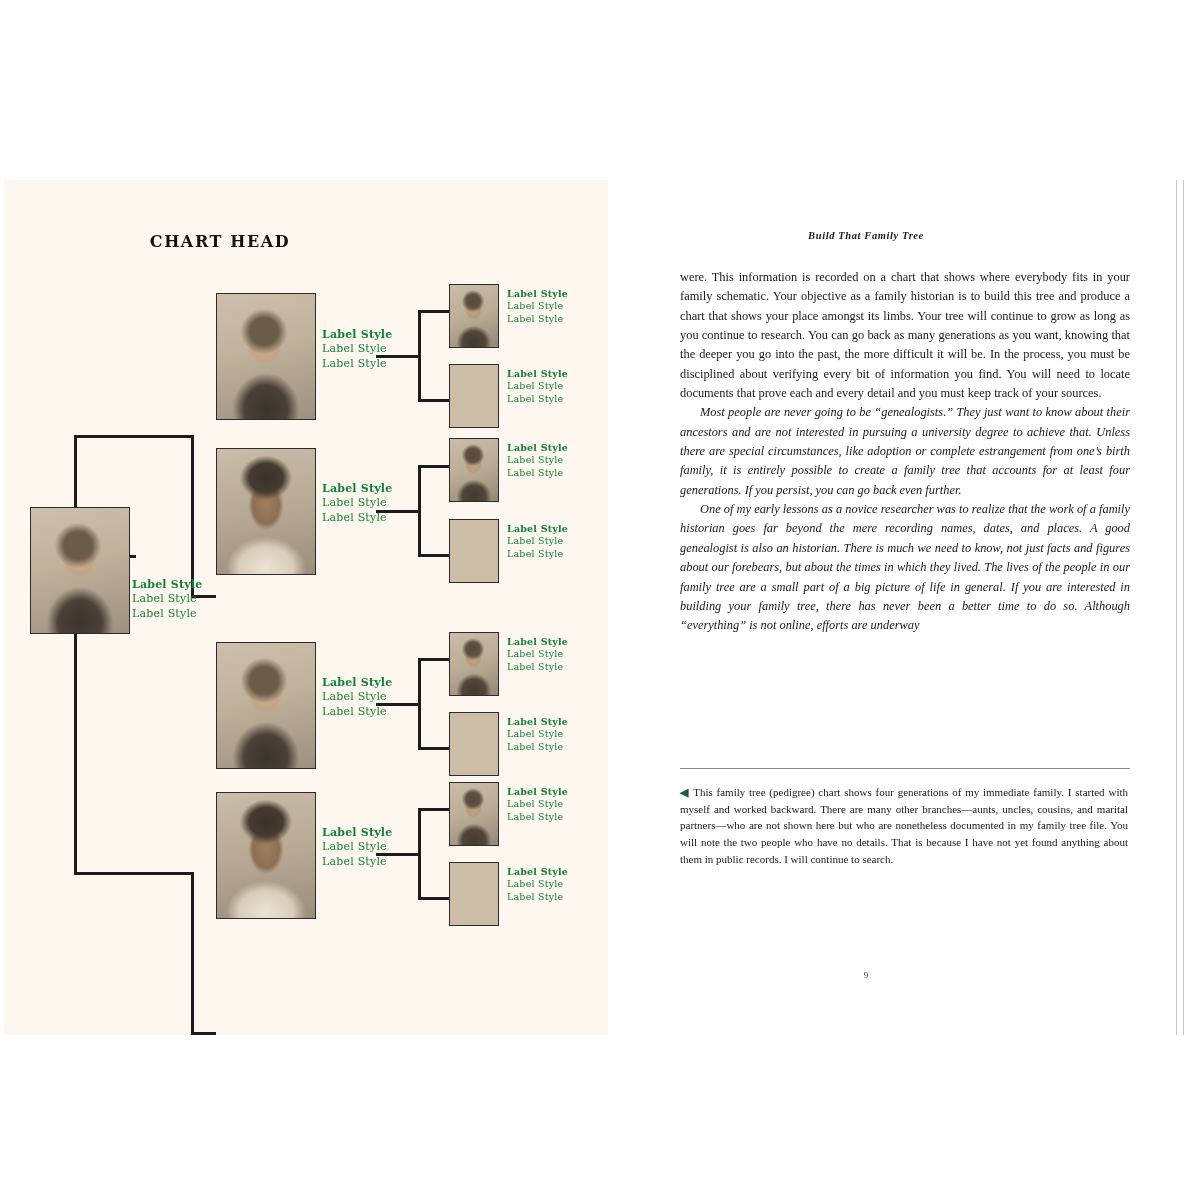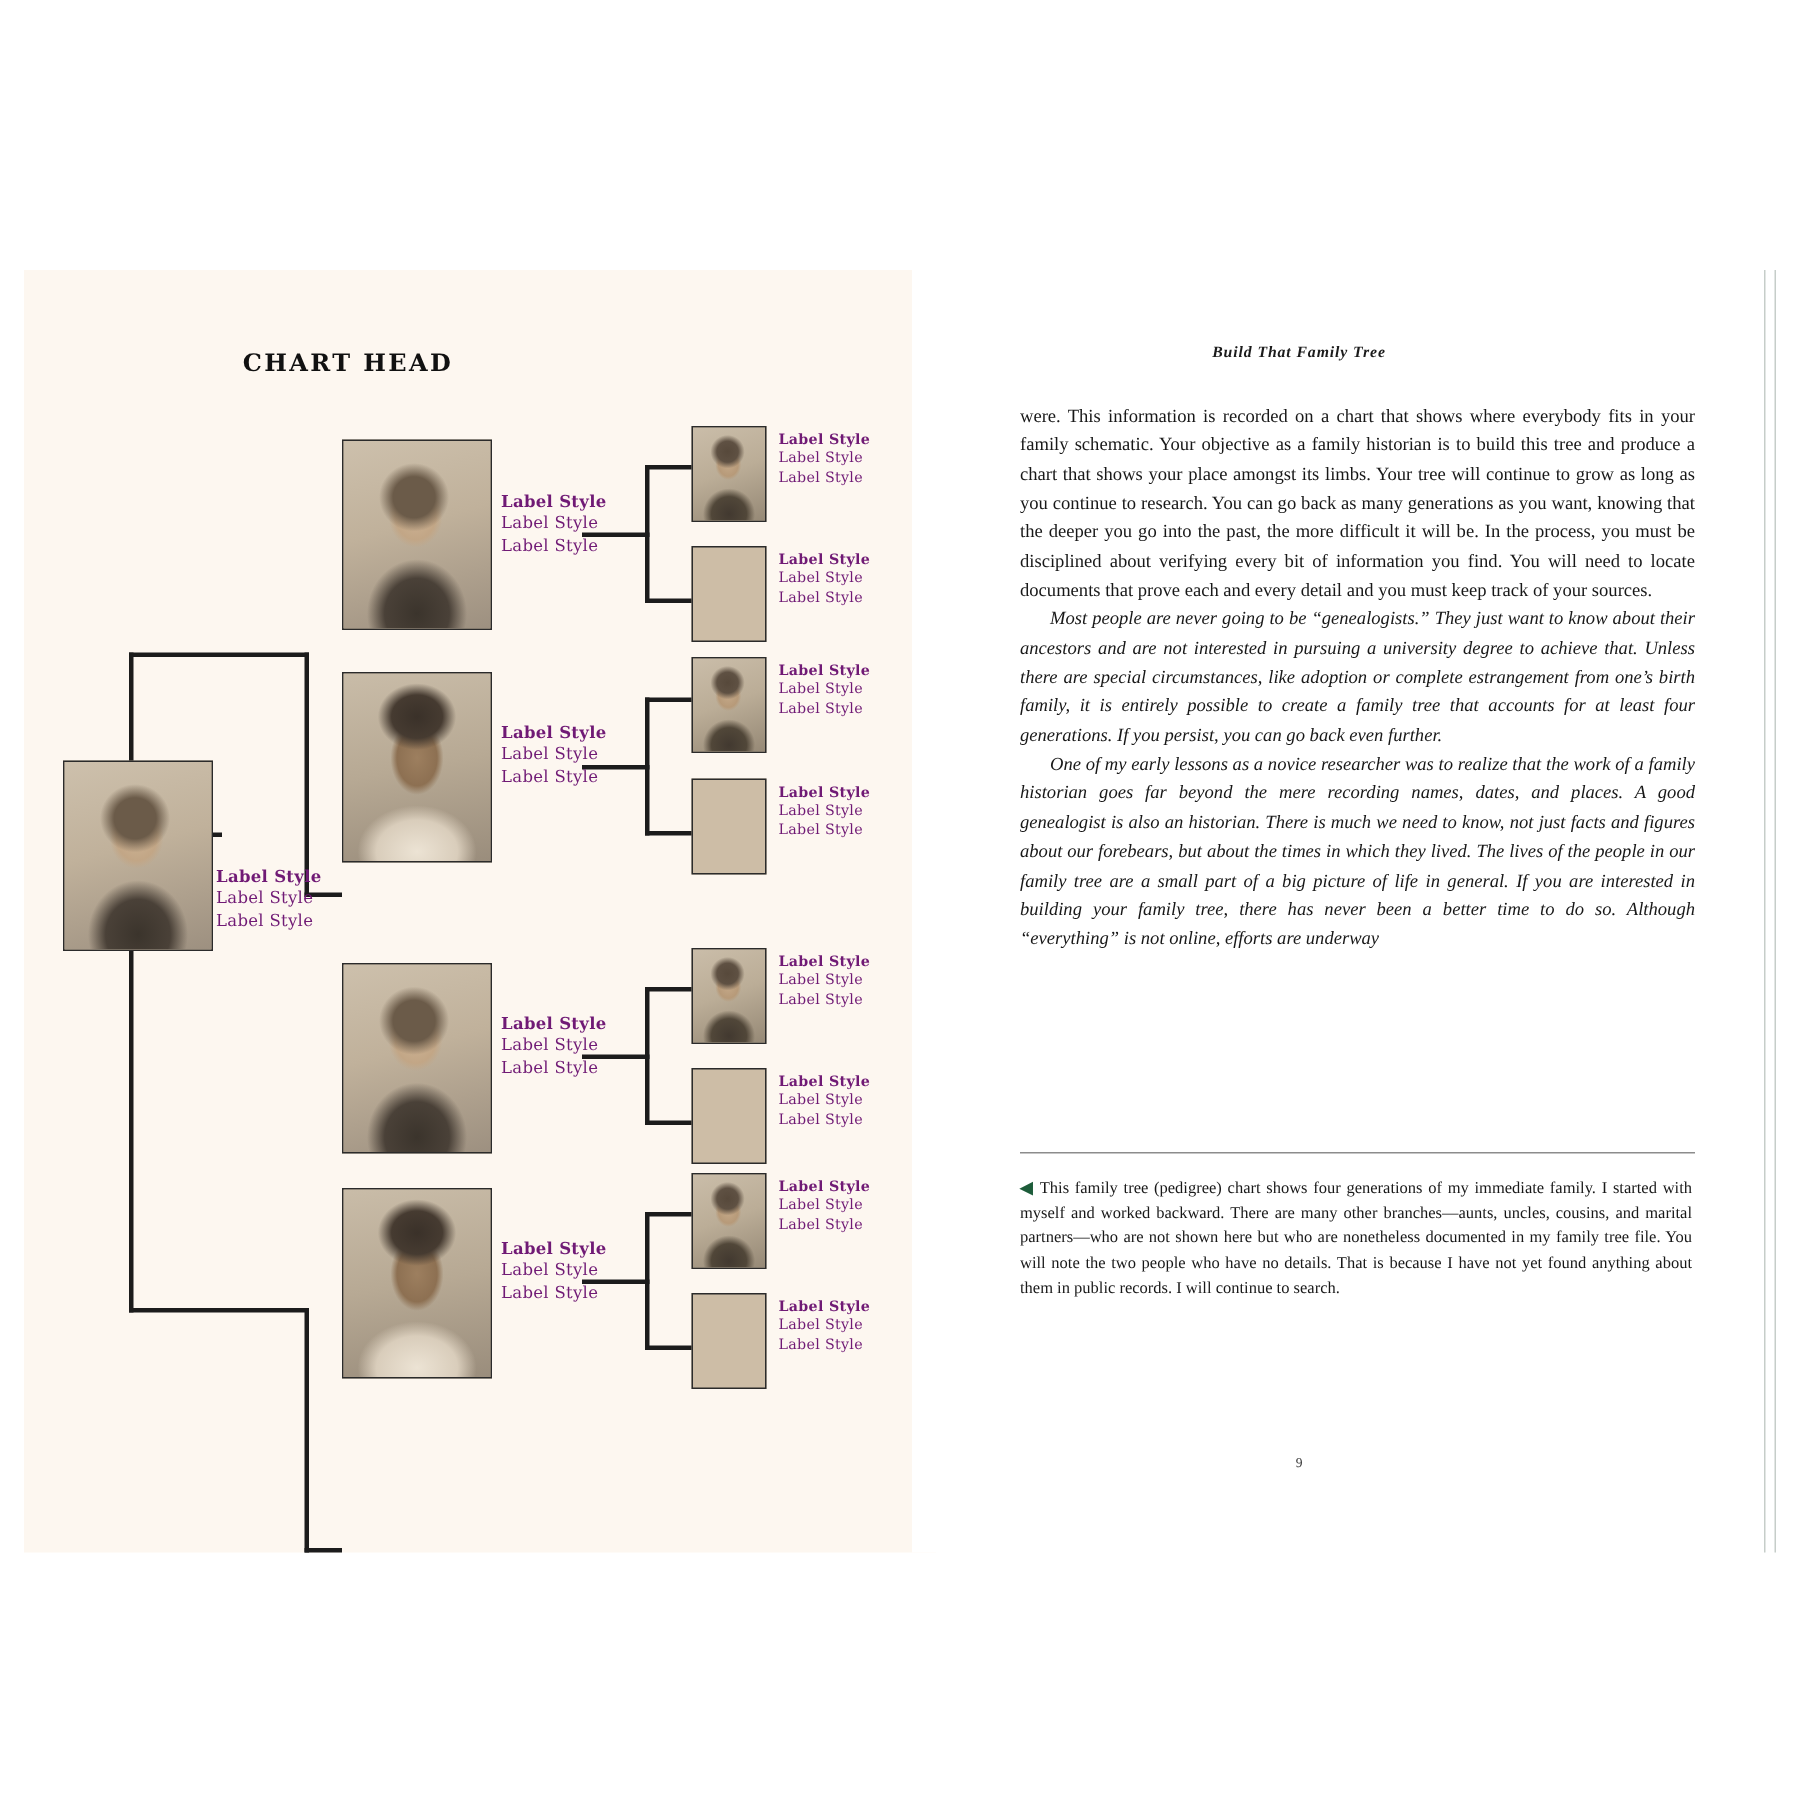--- a/index.html
+++ b/index.html
@@ -1,21 +1,21 @@
 <!DOCTYPE html>
 <html><head>
 <meta charset="utf-8">
 <style>
   html,body{margin:0;padding:0;background:#ffffff;}
   body{width:1200px;height:1200px;position:relative;overflow:hidden;
        font-family:"Liberation Serif",serif;}
 
   
   #left-page{
-    position:absolute;left:16px;top:180px;width:608px;height:855px;
+    position:absolute;left:4px;top:180px;width:608px;height:855px;
     background:#fdf7f0;
   }
   #chart-head{
     position:absolute;left:0;top:52px;width:432px;text-align:center;
     font-family:"DejaVu Serif",serif;font-weight:bold;font-size:16px;
     letter-spacing:1.6px;color:#111;
   }
 
   
   .photo{position:absolute;border:1.4px solid #2b2b2b;background:#cdbda6;
@@ -42,21 +42,21 @@
       radial-gradient(ellipse 22% 23% at 50% 46%, #a78košo 0%, #8f7253 62%, rgba(143,114,83,0) 82%),
       radial-gradient(ellipse 45% 26% at 50% 96%, #efe7da 0%, #dcd1c0 60%, rgba(220,209,192,0) 88%),
       linear-gradient(175deg,#c7bba7 0%,#b5a793 50%,#978a79 100%);}
 
   
   .ln{position:absolute;background:#1c1c1c;}
   .ln.h{height:3px;}
   .ln.v{width:3px;}
 
   
-  .lbl{position:absolute;font-family:"DejaVu Serif",serif;color:#701a75;
+  .lbl{position:absolute;font-family:"DejaVu Serif",serif;color:#15803d;
        line-height:1.30;}
   .lbl .l1{font-weight:bold;font-size:11px;letter-spacing:.2px;}
   .lbl .l2,.lbl .l3{font-size:11px;letter-spacing:.2px;}
   .lbl.small .l1{font-size:9.5px;font-weight:bold;}
   .lbl.small .l2,.lbl.small .l3{font-size:9.5px;}
 
   
   #right-page{
     position:absolute;left:608px;top:180px;width:592px;height:855px;
     background:#ffffff;

